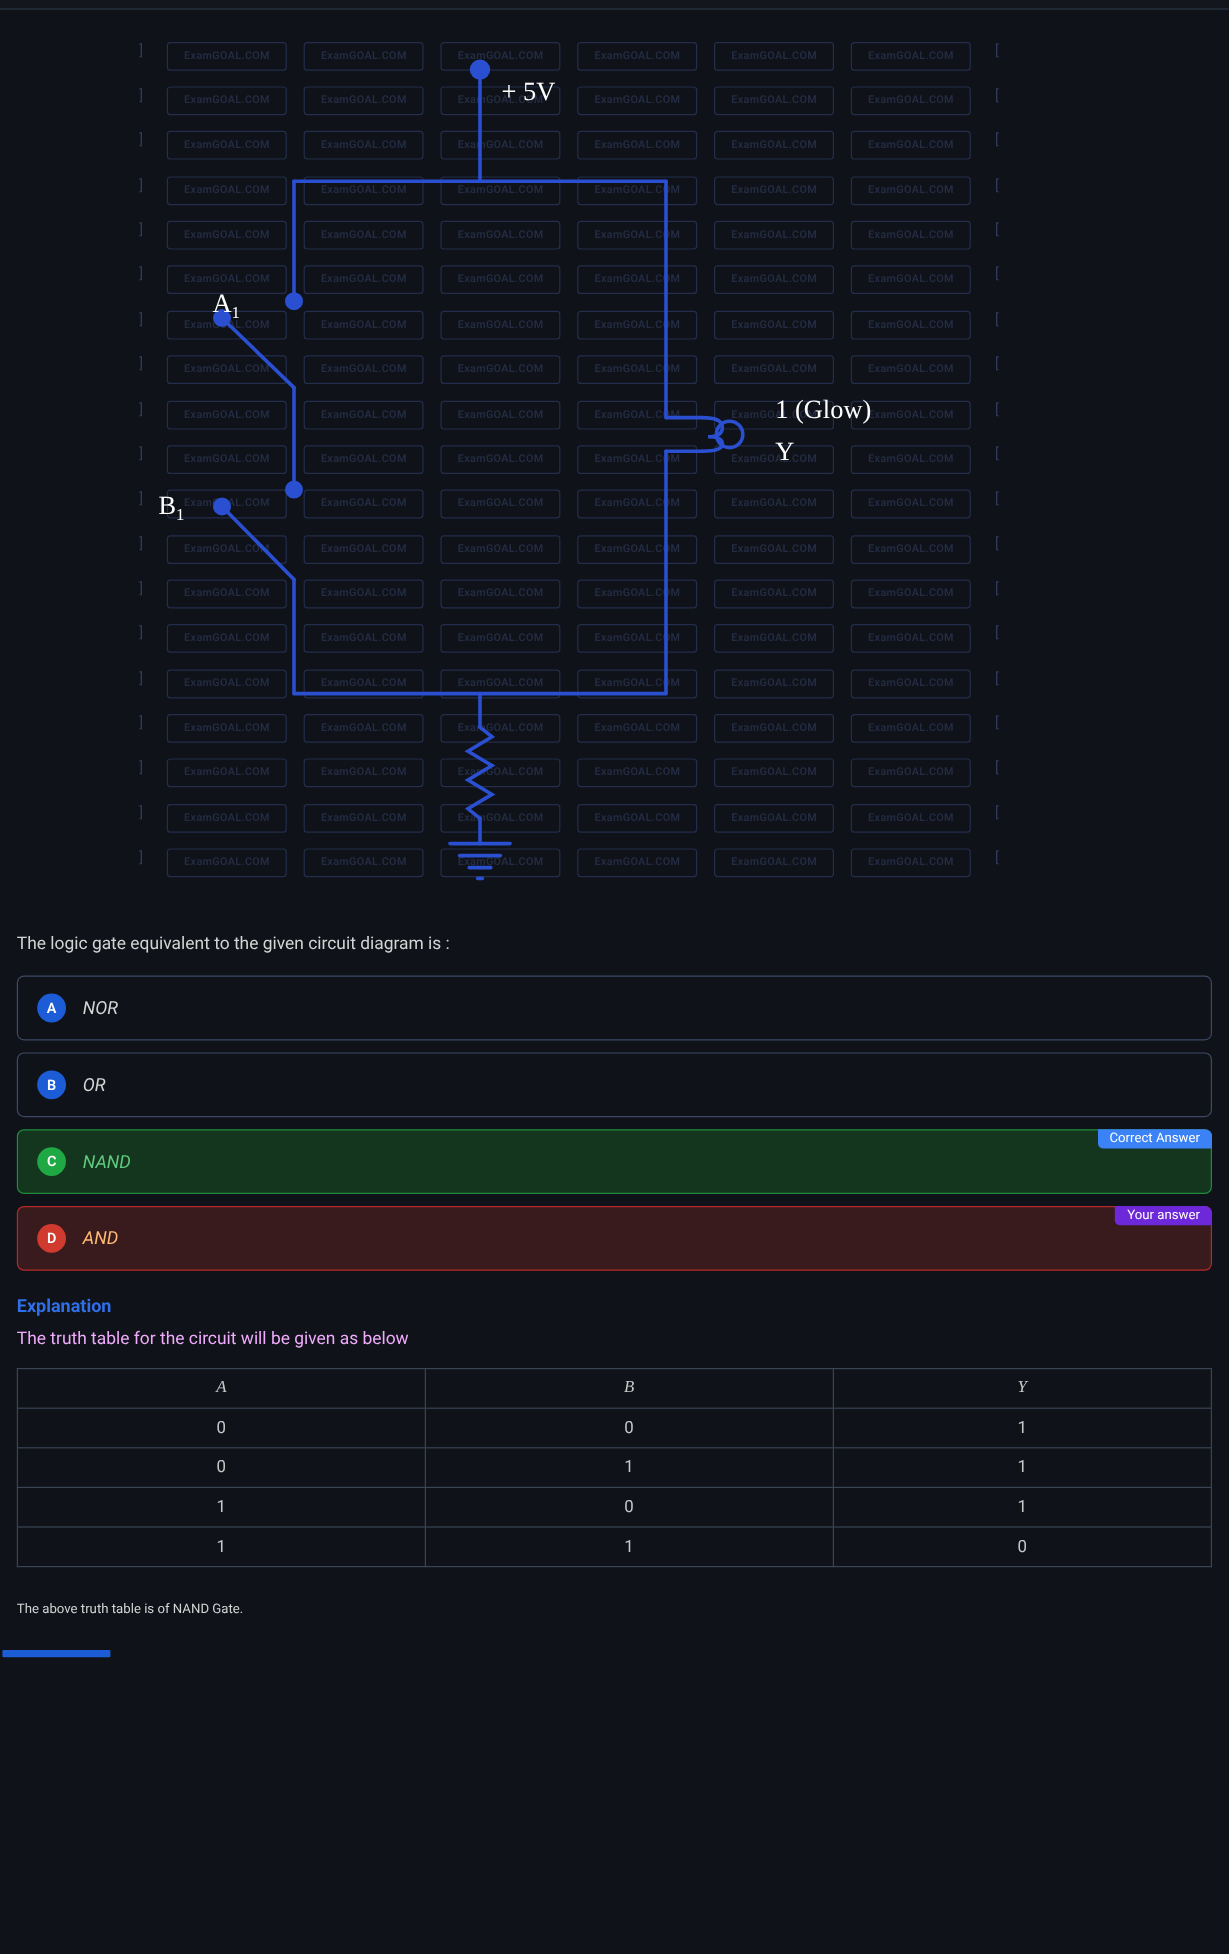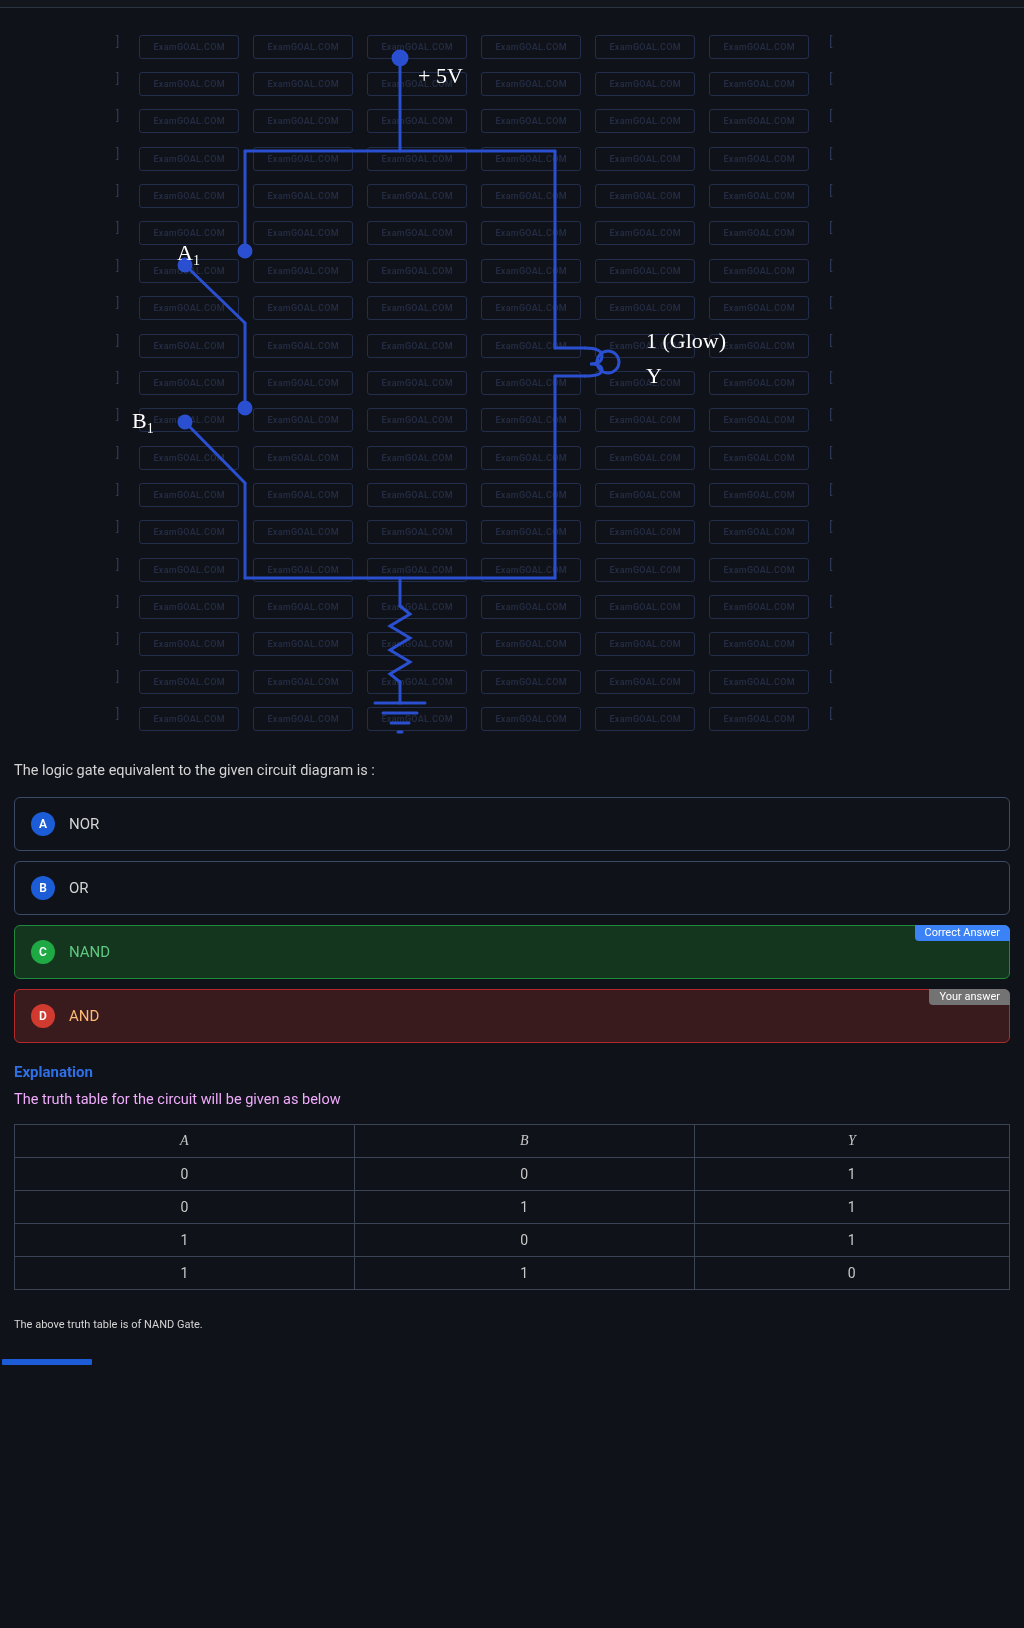--- a/index.html
+++ b/index.html
@@ -60,21 +60,21 @@
     position: absolute;
     font-family: "Times New Roman", serif;
     color: #ffffff;
     font-size: 22px;
   }
   .circuit-label sub { font-size: 14px; vertical-align: sub; }
 
   
   .question-text {
     padding: 0 14px;
-    margin-top: 14px;
+    margin-top: 30px;
     margin-bottom: 18px;
     color: #d4d4d4;
     font-size: 14.5px;
   }
 
   
   .options {
     padding: 0 14px;
     display: flex; flex-direction: column; gap: 10px;
   }
@@ -88,21 +88,21 @@
   }
   .option .letter {
     width: 24px; height: 24px;
     border-radius: 50%;
     background: #1c5cd6;
     color: #fff;
     font-size: 12px;
     font-weight: 600;
     display: flex; align-items: center; justify-content: center;
   }
-  .option .label { color: #d4d4d4; font-size: 15px; }
+  .option .label { color: #d4d4d4; font-size: 15px; font-style: italic; }
   .option-correct {
     border-color: #1f8a3a;
     background: #15361e;
   }
   .option-correct .letter { background: #1fa944; }
   .option-correct .label { color: #5fc97f; }
   .option-wrong {
     border-color: #b42a2a;
     background: #3a1b1d;
   }
@@ -110,21 +110,21 @@
   .option-wrong .label { color: #fdba74; }
   .badge {
     position: absolute;
     top: -1px; right: -1px;
     font-size: 11px;
     color: #fff;
     padding: 1px 10px 2px 10px;
     border-radius: 0 6px 0 4px;
   }
   .badge-correct { background: #3b82f6; }
-  .badge-wrong { background: #737373; }
+  .badge-wrong { background: #6d28d9; }
 
   
   .explanation-heading {
     color: #2f6fe8;
     font-weight: 700;
     font-size: 15px;
     padding: 0 14px;
     margin-top: 20px;
     margin-bottom: 10px;
   }

